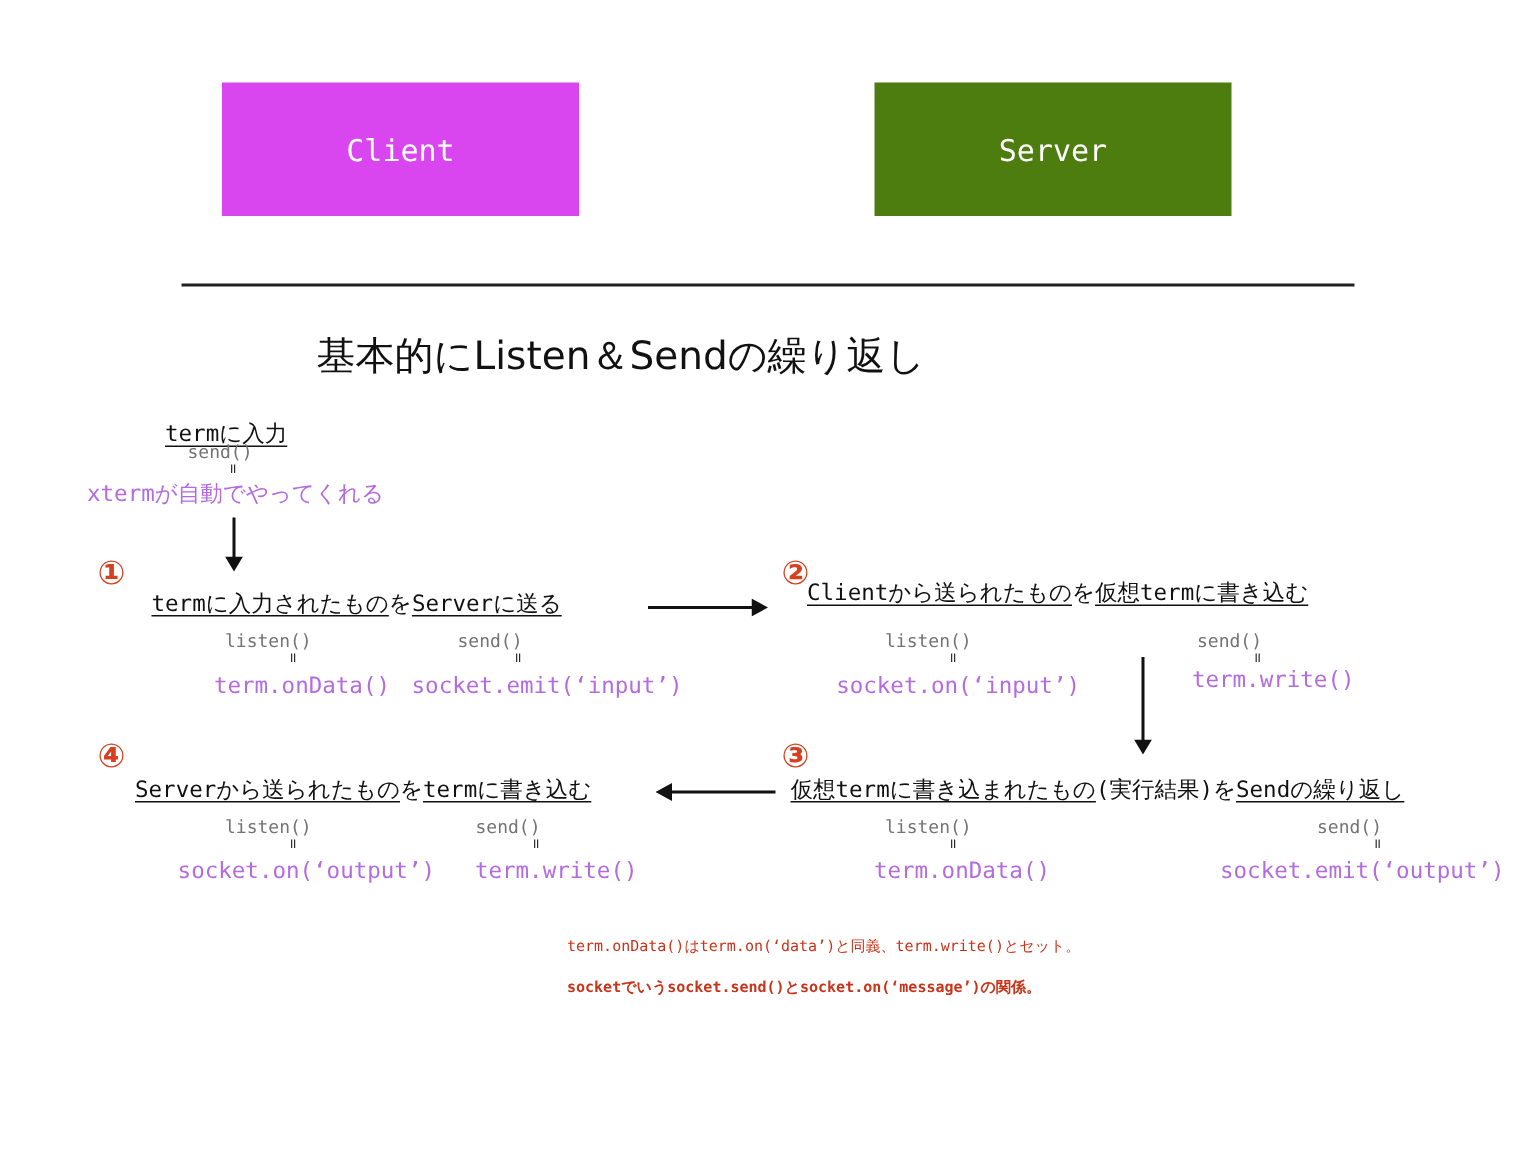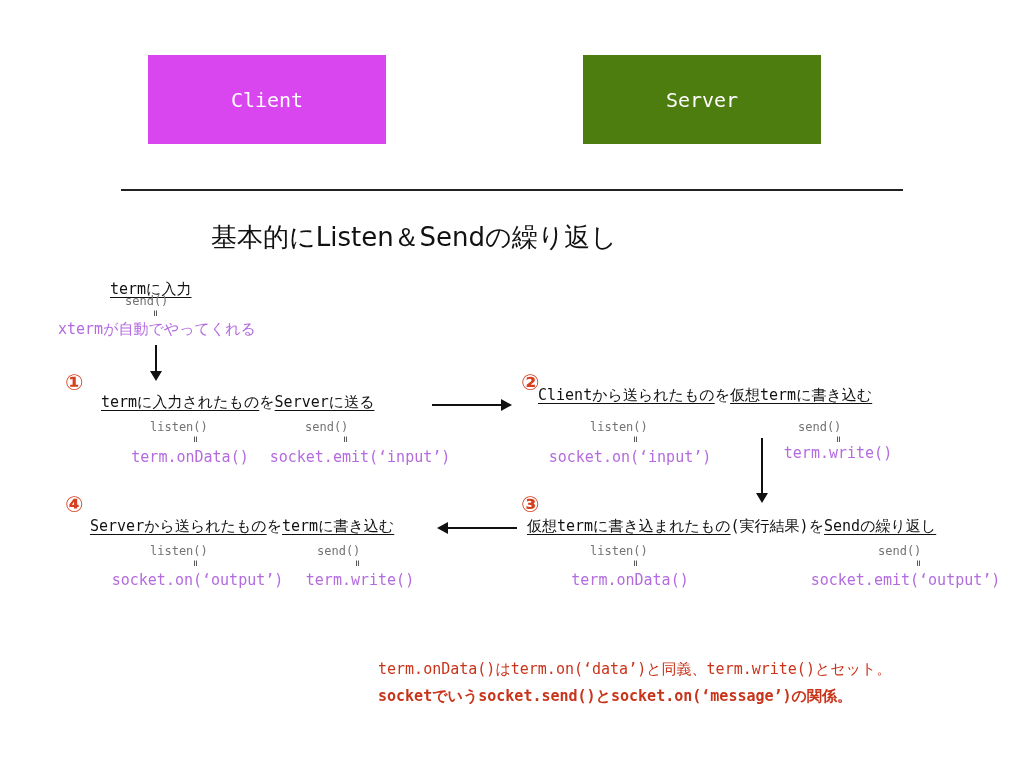--- a/index.html
+++ b/index.html
@@ -11,23 +11,23 @@
   .box {
     position: absolute; display: flex; align-items: center; justify-content: center;
     color: #ffffff; font-size: 20px; font-family: "DejaVu Sans Mono", monospace;
   }
   .divider { position: absolute; left: 121px; top: 189px; width: 782px; height: 0; border-top: 2px solid #222; }
   .title { position: absolute; left: 0; width: 828px; top: 220px; text-align: center; font-size: 26px; font-family: "DejaVu Sans", sans-serif; color: #111; }
   .heading { position: absolute; font-size: 15px; white-space: nowrap; font-family: "DejaVu Sans Mono", monospace; }
   .heading .u { text-decoration: underline; text-underline-offset: 3px; }
   .fn { position: absolute; font-size: 12px; text-align: left; white-space: nowrap; color: #737373; }
   .eq { position: absolute; font-size: 9px; text-align: center; color: #111; line-height: 9px; }
-  .code { position: absolute; font-size: 15px; text-align: center; white-space: nowrap; }
+  .code { position: absolute; font-size: 15px; text-align: right; white-space: nowrap; }
   .step { position: absolute; font-size: 22px; font-family: "DejaVu Sans", sans-serif; font-weight: bold; }
-  .note { position: absolute; font-size: 15px; white-space: nowrap; margin-top: 36px; }
+  .note { position: absolute; font-size: 10px; white-space: nowrap; }
   .arrow-h { position: absolute; height: 2px; background: #111; }
   .arrow-v { position: absolute; width: 2px; background: #111; }
 </style>
 </head>
 <body>
 
 <div class="box" style="left:148px;top:55px;width:238px;height:89px;background:#d946ef;">
   <span>Client</span>
 </div>
 <div class="box" style="left:583px;top:55px;width:238px;height:89px;background:#4d7c0f;">

